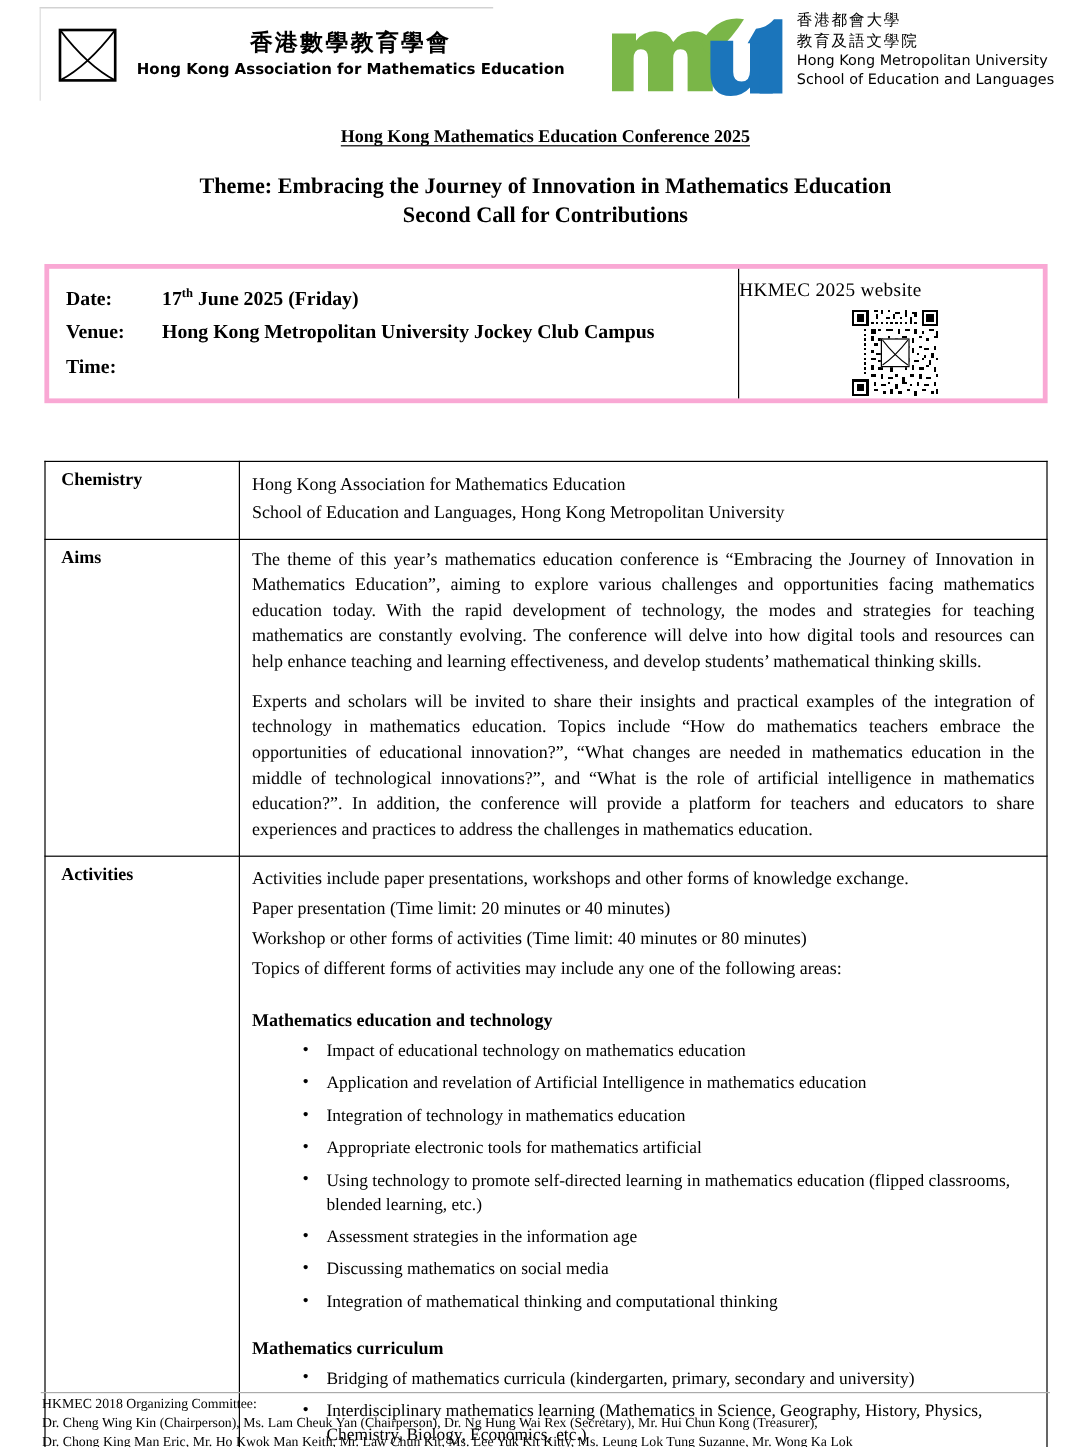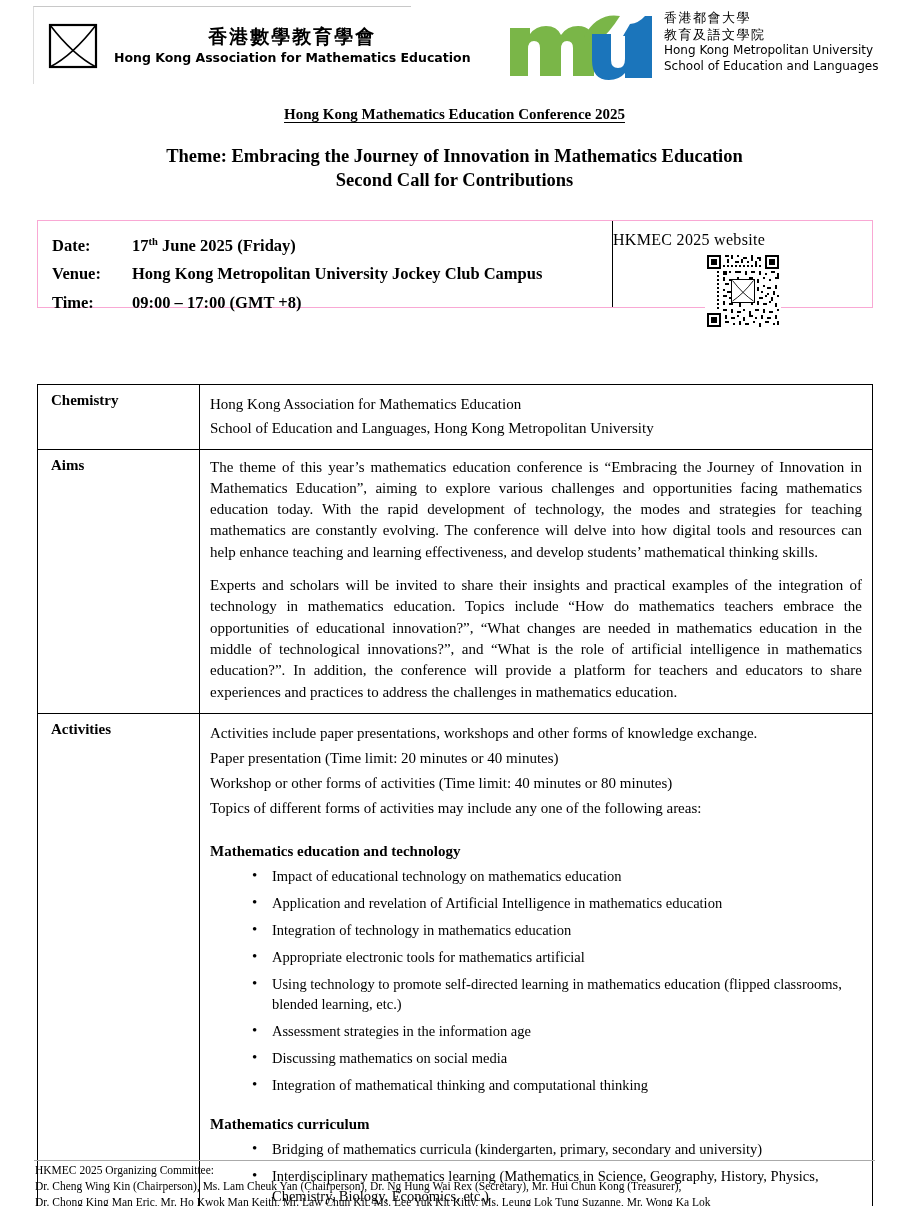--- a/index.html
+++ b/index.html
@@ -111,22 +111,22 @@
     font-size: 18.5px;
     font-weight: bold;
   }
 
   
   .info-box {
     position: absolute;
     left: 37px;
     top: 220px;
     width: 836px;
-    height: 88px;
-    border: 1px solid #f9a8d4;
+    height: 116px;
+    border: 4px solid #f9a8d4;
     box-sizing: border-box;
   }
   .info-left {
     position: absolute;
     left: 0; top: 0;
     width: 575px;
     height: 100%;
     border-right: 1px solid #000000;
     box-sizing: border-box;
     padding: 11px 0 0 14px;
@@ -292,21 +292,20 @@
       <span class="info-value"><span>17</span><sup>th</sup><span> June 2025 (Friday)</span></span>
     </div>
 
     <div class="info-row">
       <span class="info-label">Venue:</span>
       <span class="info-value">Hong Kong Metropolitan University Jockey Club Campus</span>
     </div>
 
     <div class="info-row">
       <span class="info-label">Time:</span>
-      <span class="info-value">09:00 – 17:00 (GMT +8)</span>
     </div>
 
   </div>
 
   <div class="info-right">
     <div class="qr-caption">HKMEC 2025 website</div>
     <div class="qr-wrap">
       <svg width="76" height="76" viewBox="0 0 38 38" shape-rendering="crispEdges">
         <rect width="38" height="38" fill="#ffffff"></rect>
         <g fill="#000000">
@@ -494,16 +493,16 @@
           <li>Interdisciplinary mathematics learning (Mathematics in Science, Geography, History, Physics, Chemistry, Biology, Economics, etc.)</li>
           <li>New directions in mathematics education (mathematical modeling, data literacy, AI in mathematics, etc.)</li>
         </ul>
       </td>
     </tr>
   </tbody>
 </table>
 
 <div class="footer-rule"></div>
 <div class="footer">
-  <div>HKMEC 2025 Organizing Committee:</div>
+  <div>HKMEC 2018 Organizing Committee:</div>
   <div>Dr. Cheng Wing Kin (Chairperson), Ms. Lam Cheuk Yan (Chairperson), Dr. Ng Hung Wai Rex (Secretary), Mr. Hui Chun Kong (Treasurer),</div>
   <div>Dr. Chong King Man Eric, Mr. Ho Kwok Man Keith, Mr. Law Chun Kit, Ms. Lee Yuk Kit Kitty, Ms. Leung Lok Tung Suzanne, Mr. Wong Ka Lok</div>
 </div>
 
 </body></html>

